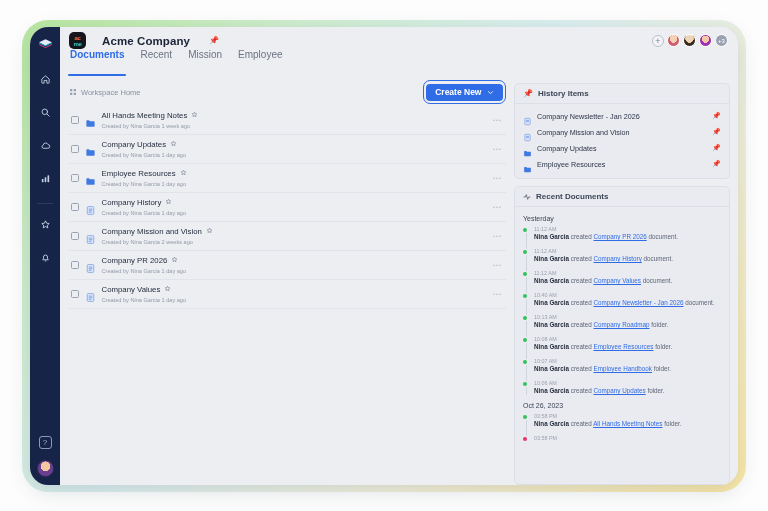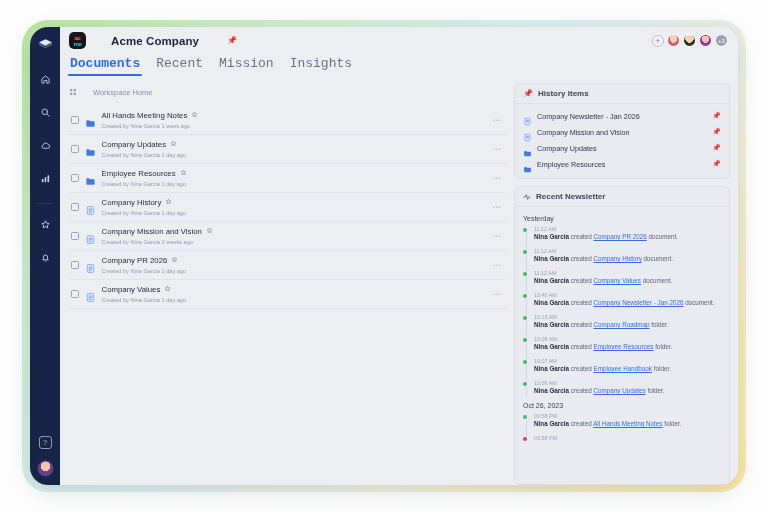--- a/index.html
+++ b/index.html
@@ -54,21 +54,21 @@
   .rail-avatar {
     width: 17px; height: 17px; border-radius: 50%;
     background: radial-gradient(circle at 50% 35%, #f3c8a0 0 38%, #6a3f8f 40% 100%);
     border: 1.5px solid #3c2a60;
   }
 
   
   .main { flex: 1; display: flex; flex-direction: column; background: #eceef2; min-width: 0; }
 
   .topbar { height: 27px; display: flex; align-items: center; padding: 0 10px 0 9px; }
-  .brand { display: flex; align-items: center; gap: 25px; }
+  .brand { display: flex; align-items: center; gap: 16px; }
   .brand-logo {
     width: 17px; height: 17px; border-radius: 5px; background: #14161c;
     display: flex; flex-direction: column; align-items: center; justify-content: center;
     overflow: hidden; line-height: 6px; padding-top:1px;
   }
   .bl1 { font-size: 6px; font-weight: 700; letter-spacing:-.3px; }
   .bl1 i { font-style: normal; }
   .brand-title { font-size: 11.5px; color: #1b2336; font-weight: 600; letter-spacing: .1px; }
   .brand-pin { color: #e8366b; font-size: 8px; margin-left: 3px; }
   .topbar-right { margin-left: auto; display: flex; align-items: center; gap: 3px; }
@@ -79,30 +79,30 @@
   .av { width: 13px; height: 13px; border-radius: 50%; border: 1.2px solid #fff; }
   .av1 { background: radial-gradient(circle at 50% 35%, #f6d0b4 0 42%, #d05c6e 44% 100%); }
   .av2 { background: radial-gradient(circle at 50% 32%, #efd5b5 0 44%, #3a2b20 46% 100%); }
   .av3 { background: radial-gradient(circle at 50% 38%, #f2c9a6 0 40%, #a12fb0 42% 100%); }
   .av-more {
     min-width: 13px; height: 13px; border-radius: 50%; background: #9aa2b1; color: #fff;
     font-size: 6px; display: flex; align-items: center; justify-content: center; border: 1.2px solid #fff;
   }
 
   .tabs { display: flex; gap: 16px; padding: 0 10px; height: 22px; align-items: flex-end; }
-  .tab { font-size: 13px; color: #6b7384; padding-bottom: 5px; position: relative; font-family: Liberation Mono, monospace; }
+  .tab { font-size: 10px; color: #6b7384; padding-bottom: 16px; position: relative; }
   .tab.active { color: #2f6ce5; font-weight: 600; }
   .tab.active::after { content:""; position:absolute; left:-2px; right:-2px; bottom:0; height:2px; background:#2f6ce5; border-radius:2px; }
 
   .content { flex: 1; display: flex; gap: 8px; padding: 7px 8px 0 9px; min-height: 0; }
 
   
   .docs { flex: 1; display: flex; flex-direction: column; min-width: 0; }
   .crumbbar { display: flex; align-items: center; height: 18px; }
-  .crumb { display: flex; align-items: center; gap: 16px; font-size: 7.5px; color: #8a91a1; }
+  .crumb { display: flex; align-items: center; gap: 4px; font-size: 7.5px; color: #8a91a1; }
   .create-wrap {
     margin-left: auto; border: 1.4px solid #2f6ce5; border-radius: 7px; padding: 2.5px;
   }
   .create-btn {
     background: #2f6ce5; color: #fff; font-size: 8.5px; font-weight: 600;
     border-radius: 4px; padding: 3.5px 9px; display: flex; align-items: center; gap: 5px;
   }
   .doc-list { margin-top: 5px; }
   .doc-row {
     display: flex; align-items: center; height: 29px;
@@ -218,35 +218,43 @@
           <div class="av av2"></div>
           <div class="av av3"></div>
           <div class="av-more">+3</div>
         </div>
       </div>
 
       <div class="tabs">
         <div class="tab active">Documents</div>
         <div class="tab">Recent</div>
         <div class="tab">Mission</div>
-        <div class="tab">Insights</div>
+        <div class="tab">Employee</div>
       </div>
 
       <div class="content">
 
         <div class="docs">
           <div class="crumbbar">
             <div class="crumb">
               <svg width="8" height="8" viewBox="0 0 24 24" fill="#9aa1b0">
                   <rect x="3" y="3" width="7" height="7" rx="1"></rect>
                   <rect x="14" y="3" width="7" height="7" rx="1"></rect>
                   <rect x="3" y="14" width="7" height="7" rx="1"></rect>
                   <rect x="14" y="14" width="7" height="7" rx="1"></rect>
                 </svg>
               <span>Workspace Home</span>
+            </div>
+            <div class="create-wrap">
+              <div class="create-btn">
+                <span>Create New</span>
+                <svg width="7" height="7" viewBox="0 0 24 24" fill="none" stroke="#fff" stroke-width="3" stroke-linecap="round" stroke-linejoin="round">
+                    <path d="M5 9l7 7 7-7"></path>
+                  </svg>
+              </div>
             </div>
           </div>
 
           <div class="doc-list" id="doc-list">
               <div class="doc-row">
                 <div class="cb"></div>
                 <span class="ficon"><svg width="11" height="11" viewBox="0 0 24 24" fill="#3f7ae0">
                     <path d="M3 6.5A1.5 1.5 0 0 1 4.5 5h4.2l1.8 2h9A1.5 1.5 0 0 1 21 8.5v9A1.5 1.5 0 0 1 19.5 19h-15A1.5 1.5 0 0 1 3 17.5z"></path>
                   </svg></span>
                 <div class="doc-txt">
@@ -402,21 +410,21 @@
                   <span class="pin-x">📌</span>
                 </div>
               </div>
           </div>
 
           <div class="card acts">
             <div class="card-hd">
               <svg width="8" height="8" viewBox="0 0 24 24" fill="none" stroke="#5d6575" stroke-width="2.5" stroke-linecap="round" stroke-linejoin="round">
                   <path d="M3 12h4l3-7 4 14 3-7h4"></path>
                 </svg>
-              <span>Recent Newsletter</span>
+              <span>Recent Documents</span>
             </div>
             <div class="acts-body" id="acts-body">
                 <div class="day">Yesterday</div>
                 <div class="tl">
                   <div class="act">
                     <div class="act-t">11:12 AM</div>
                     <div class="act-d"><b>Nina Garcia</b> <span>created</span> <u>Company PR 2026</u> <span>document.</span></div>
                   </div>
                   <div class="act">
                     <div class="act-t">11:12 AM</div>

